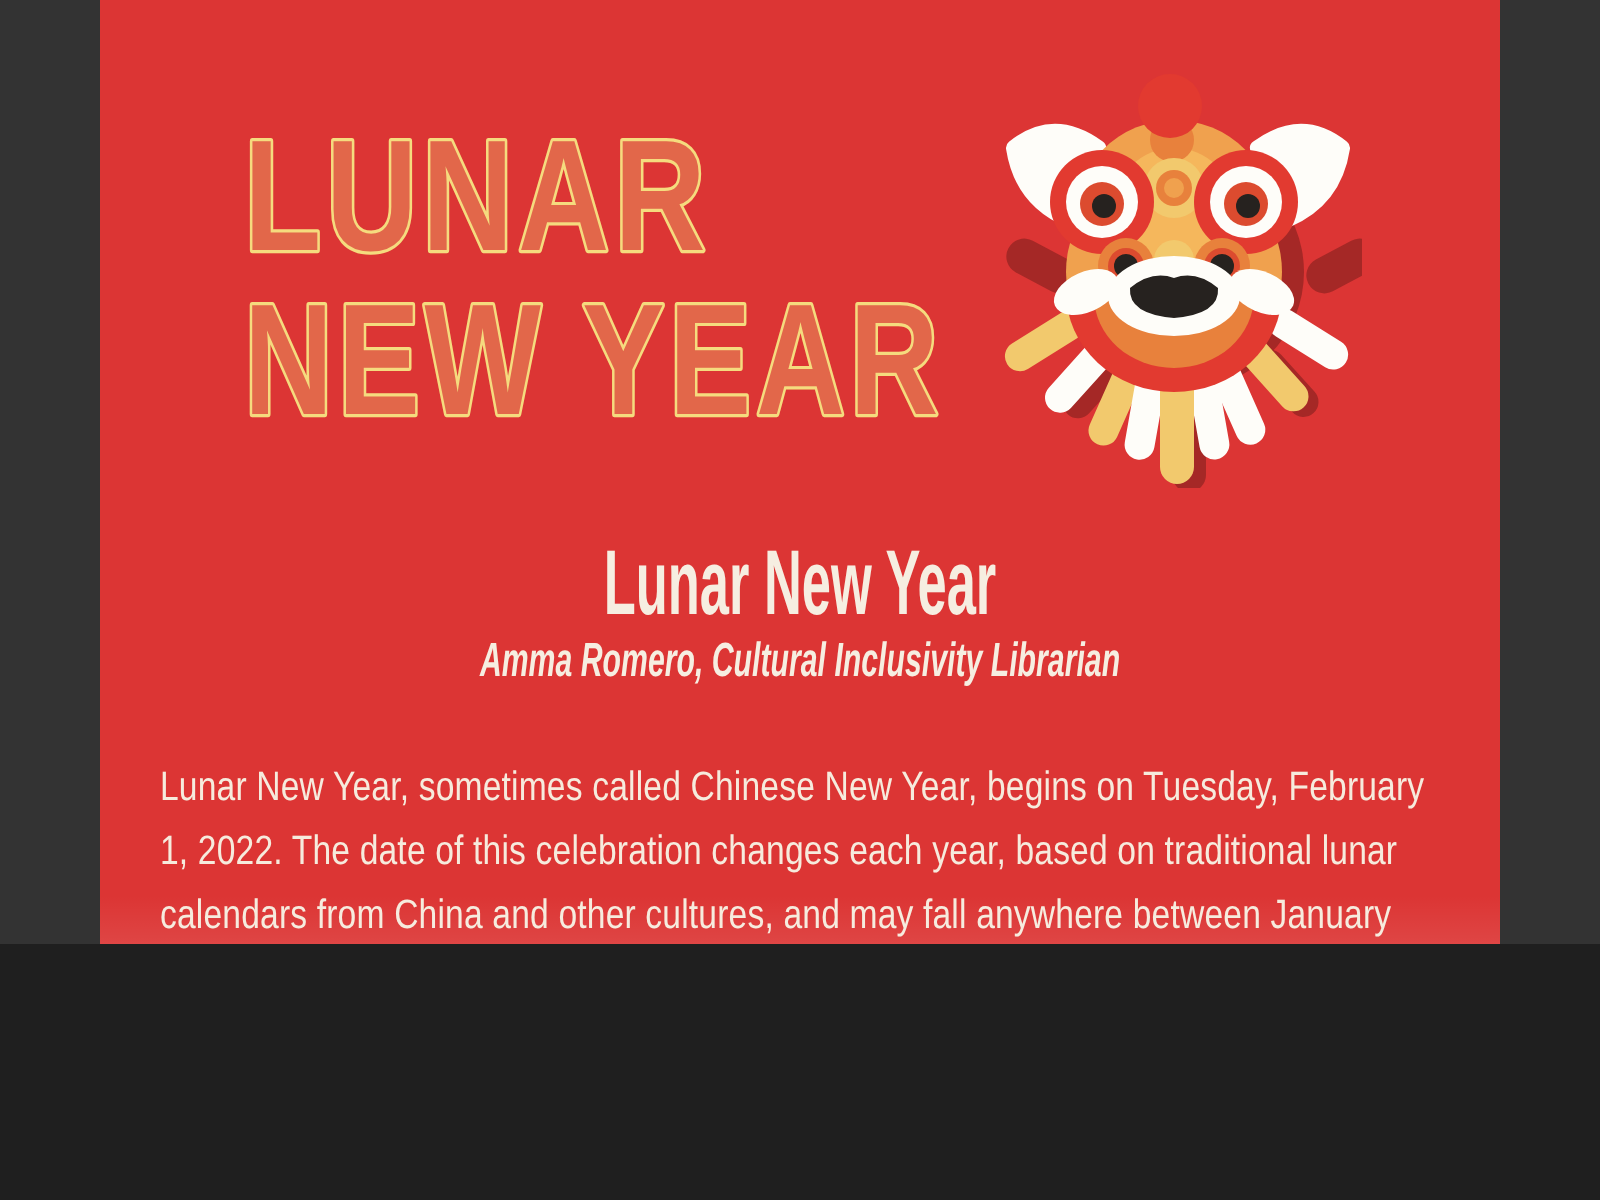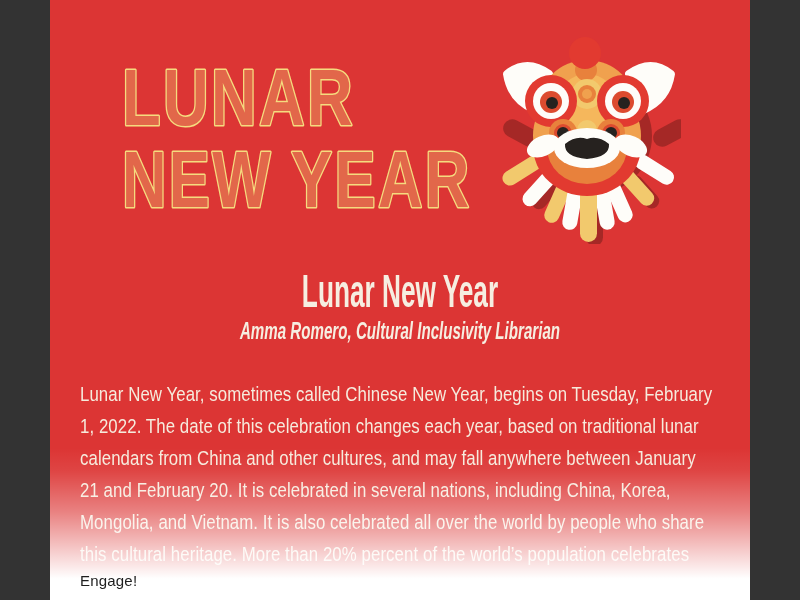--- a/index.html
+++ b/index.html
@@ -1,16 +1,16 @@
 <!DOCTYPE html>
 <html><head>
 <meta charset="utf-8">
 <style>
   html,body{margin:0;padding:0;background:#1f1f1f;}
-  .stage{position:relative;width:800px;height:600px;overflow:hidden;
+  .stage{position:relative;width:800px;height:472px;overflow:hidden;
          font-family:"Liberation Sans",sans-serif;background:#737373;}
   .canvas{position:absolute;left:50px;right:50px;top:0;bottom:0;background:#DC3534;}
   .frame-bar{position:absolute;top:0;bottom:0;width:50px;background:#333333;z-index:6;}
   .frame-left{left:0;}
   .frame-right{right:0;}
 
   .title-svg{position:absolute;left:116px;top:58px;z-index:2;}
 
   .lion{position:absolute;left:497px;top:36px;width:184px;height:208px;z-index:2;}
 

